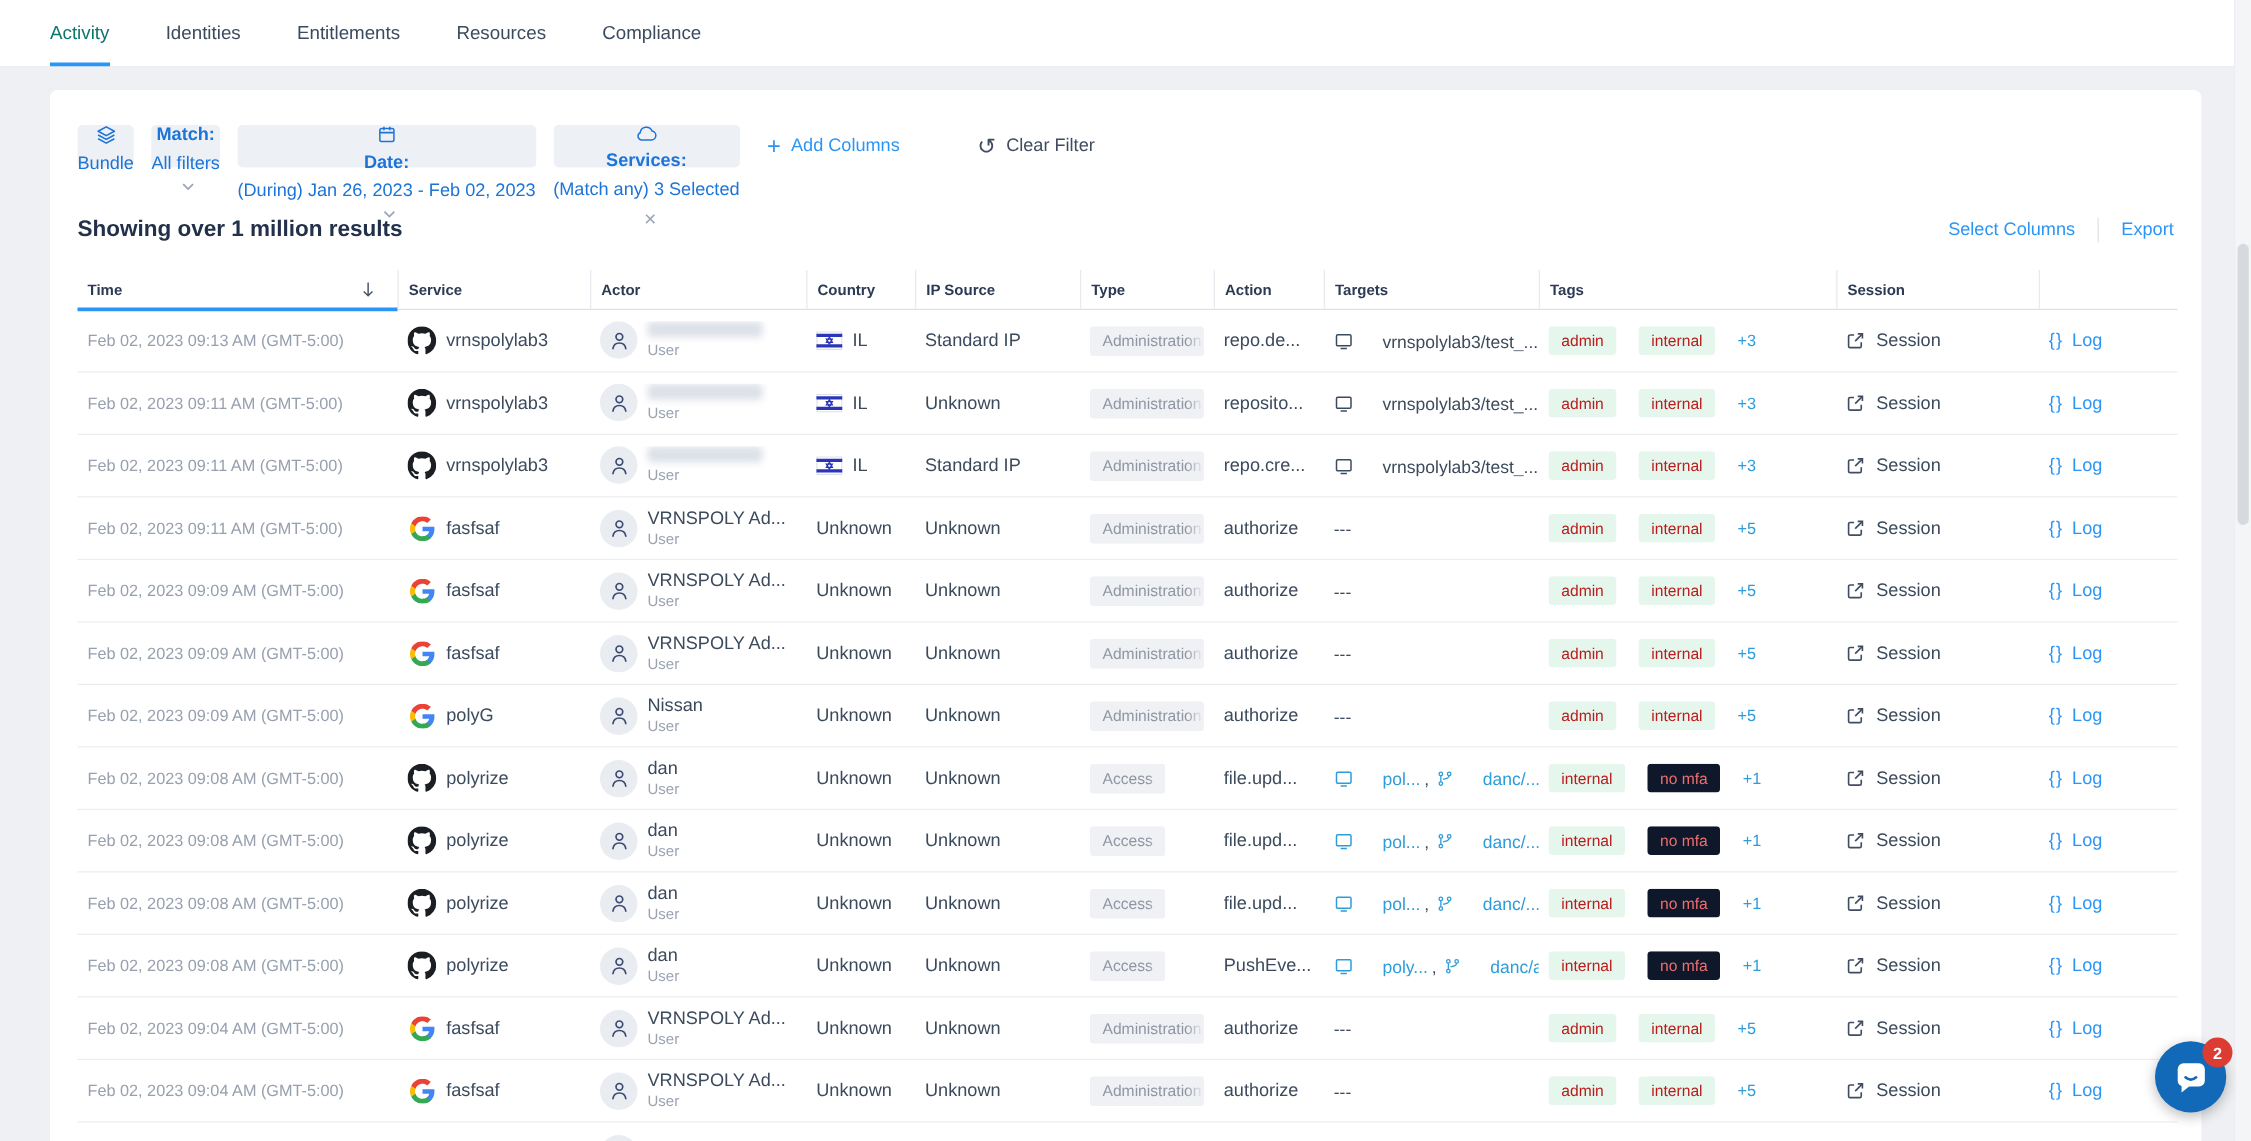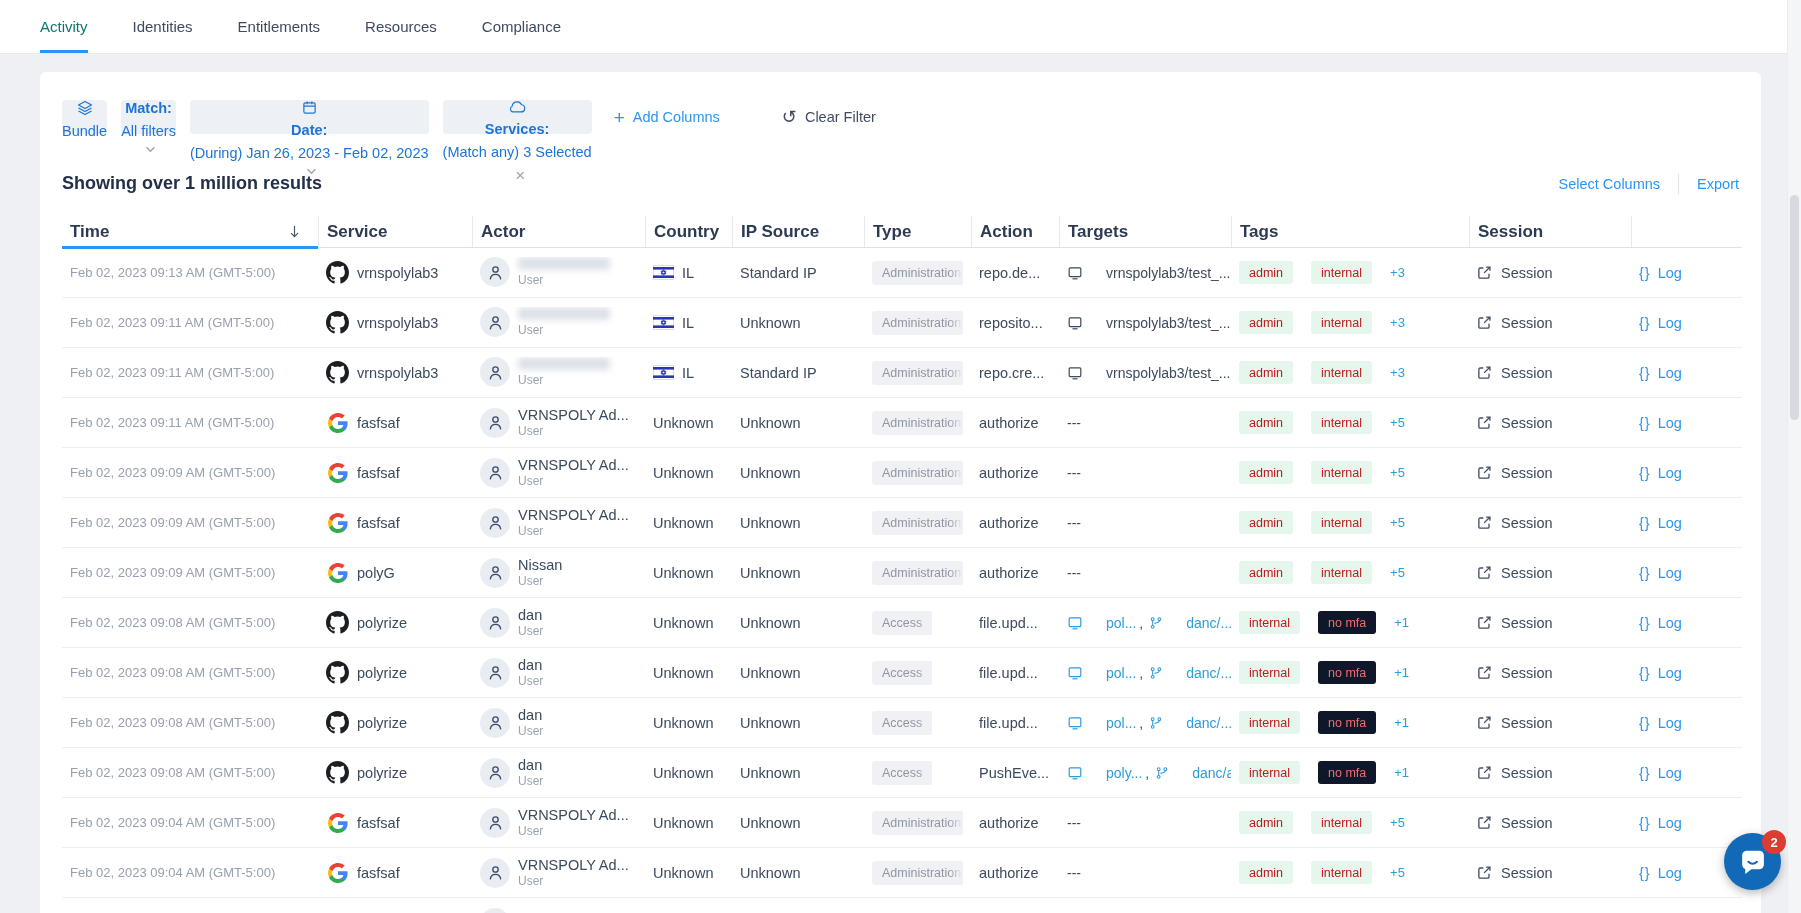--- a/index.html
+++ b/index.html
@@ -33,21 +33,21 @@
   .undo { font-size:18px; line-height:1; }
   
   .results-row { display:flex; justify-content:space-between; align-items:flex-end; margin-top:34px; height:26px; }
   .summary { font-size:18px; font-weight:700; color:#22304a; margin:0; }
   .table-links { display:flex; align-items:center; gap:18px; font-size:14.5px; color:#2b95f6; }
   .table-links .lnk { cursor:pointer; }
   .vdiv { width:1px; height:20px; background:#dfe3e8; }
   
   .table { margin-top:22px; --cols:256px 154px 173px 87px 132px 107px 88px 172px 238px 162px 113px; width:1680px; }
   .thead { display:grid; grid-template-columns:var(--cols); border-bottom:1px solid #dde1e8; height:32px; }
-  .th { font-size:17px; font-weight:700; color:#2c3a54; padding:0 8px; display:flex; align-items:center;
+  .th { font-size:12px; font-weight:700; color:#2c3a54; padding:0 8px; display:flex; align-items:center;
         gap:6px; border-left:1px solid #e8eaef; position:relative; cursor:pointer; }
   .th:first-child { border-left:none; }
   .th.sorted::after { content:''; position:absolute; left:0; right:0; bottom:-2px; height:3px; background:#2b95f6; }
   .sort-ic { margin-left:auto; margin-right:10px; }
   .row { display:grid; grid-template-columns:var(--cols); height:50px; align-items:center;
          border-bottom:1px solid #eceef2; font-size:14.5px; color:#3b4a5c; }
   .cell { padding:0 8px; display:flex; align-items:center; gap:8px; min-width:0; white-space:nowrap; overflow:hidden; }
   .c-time { font-size:13px; color:#97a0ae; }
   .svc-icon { display:flex; width:23px; justify-content:center; }
   .svc-icon svg { display:block; }

